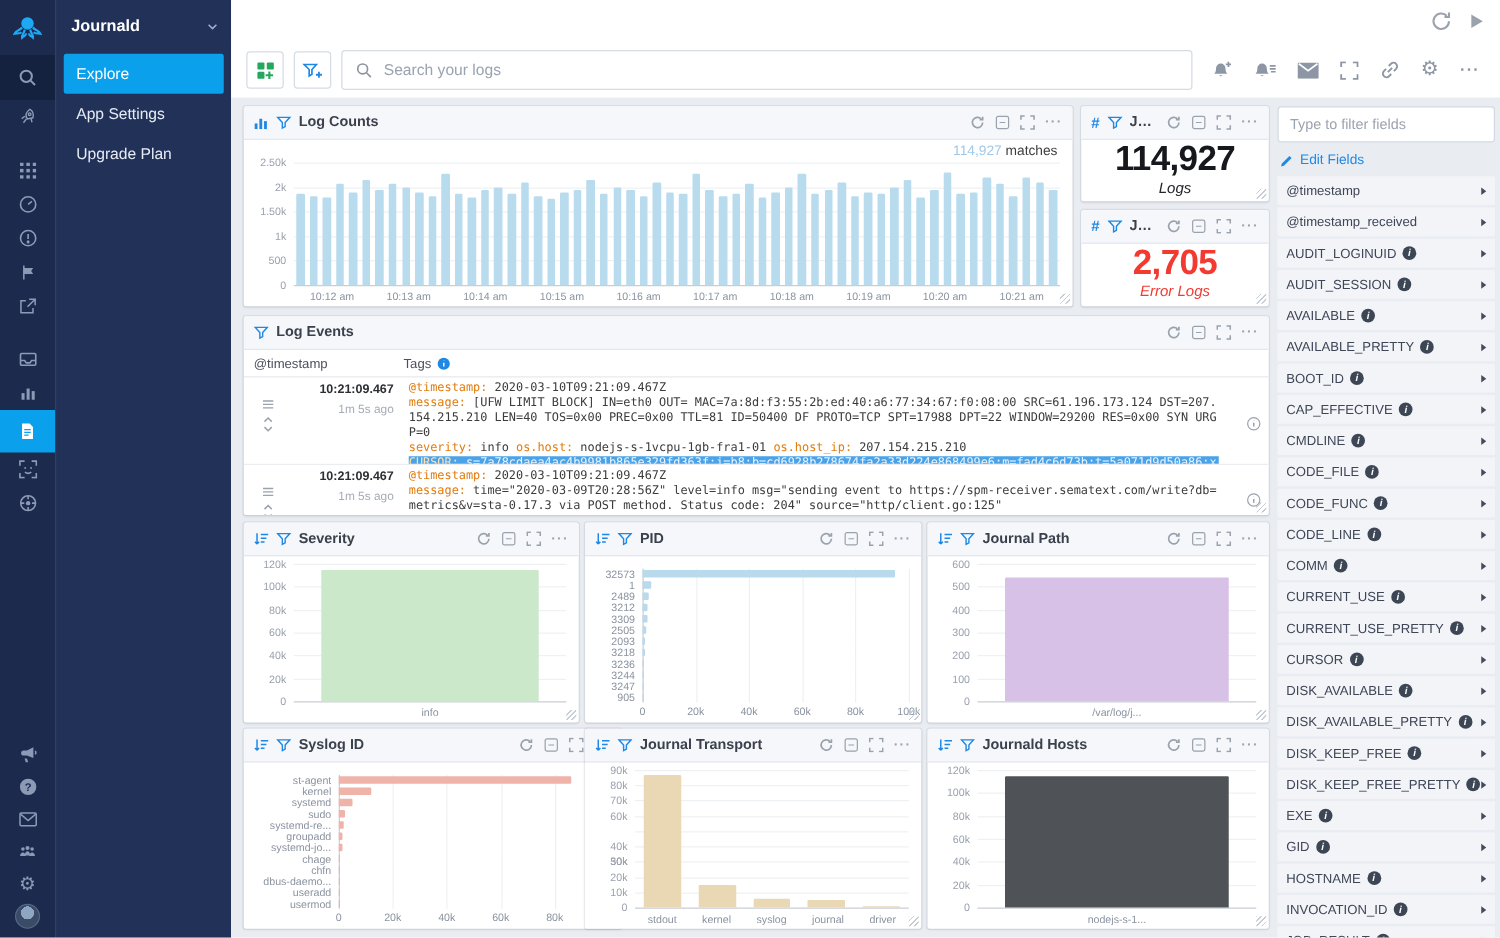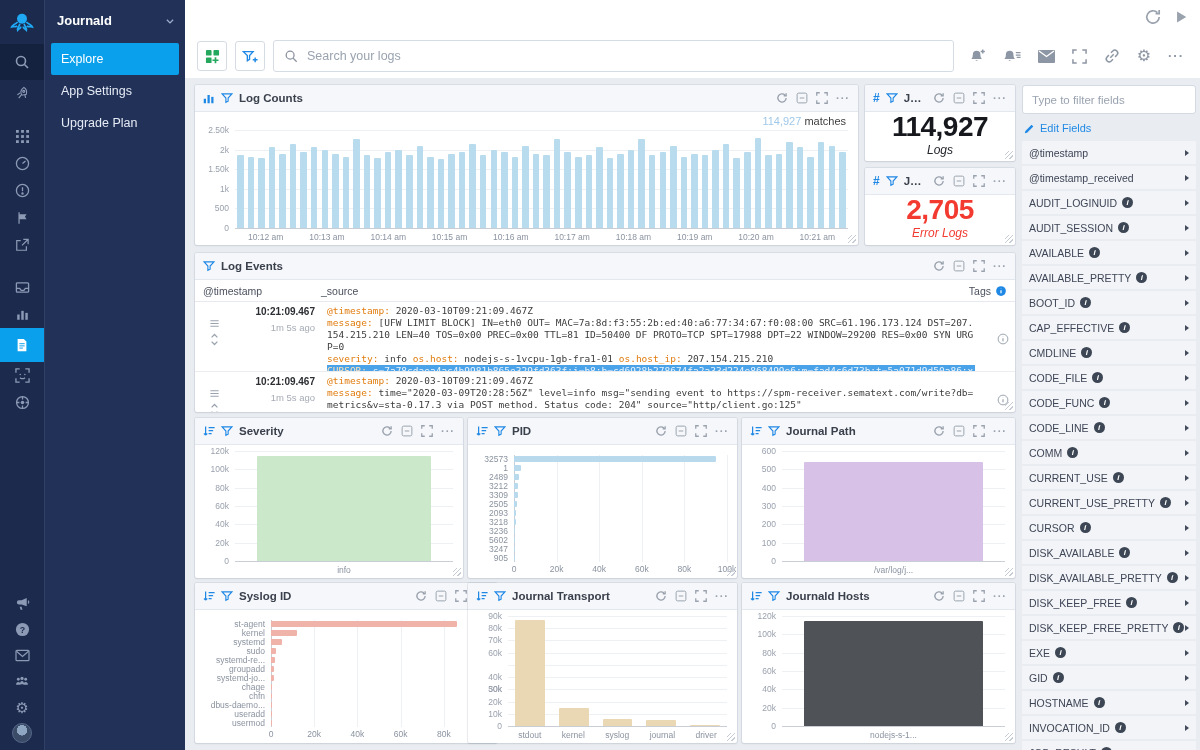--- a/index.html
+++ b/index.html
@@ -637,21 +637,20 @@
               <svg width="12" height="12" viewBox="0 0 16 16" fill="none" stroke="currentColor" stroke-width="1.7">
                 <path d="M1 5V1h4M11 1h4v4M15 11v4h-4M5 15H1v-4"></path>
               </svg>
             </span>
             <span class="more-txt" style="color: rgb(154, 162, 174); font-size: 11px;">···</span>
           </span>
         </div>
       <div class="pbody ev-body">
         <div class="lhead">
           <span class="lh-ts">@timestamp</span>
-          <span class="lh-src">_source</span>
           <span class="lh-tags">
             <span>Tags</span>
             <span class="ic">
               <svg width="12" height="12" viewBox="0 0 16 16">
                   <circle cx="8" cy="8" r="6.5" fill="#1f88e5"></circle>
                   <path d="M8 7v4M8 4.4v.4" stroke="#fff" stroke-width="1.6" fill="none"></path>
                 </svg>
             </span>
           </span>
         </div>
@@ -922,21 +921,21 @@
                 <div class="vgrid base" style="left: 0%;"></div>
                 <div class="vgrid" style="left: 20%;"></div>
                 <div class="vgrid" style="left: 40%;"></div>
                 <div class="vgrid" style="left: 60%;"></div>
                 <div class="vgrid" style="left: 80%;"></div>
                 <div class="vgrid" style="left: 100%;"></div>
                 <div class="hbar" style="width: 0.7%; background: rgb(185, 217, 236);"></div>
               </div>
             </div>
             <div class="hrow">
-              <div class="hlabel" style="width: 40px;">5602</div>
+              <div class="hlabel" style="width: 40px;">3244</div>
               <div class="htrack">
                 <div class="vgrid base" style="left: 0%;"></div>
                 <div class="vgrid" style="left: 20%;"></div>
                 <div class="vgrid" style="left: 40%;"></div>
                 <div class="vgrid" style="left: 60%;"></div>
                 <div class="vgrid" style="left: 80%;"></div>
                 <div class="vgrid" style="left: 100%;"></div>
                 <div class="hbar" style="width: 0.6%; background: rgb(185, 217, 236);"></div>
               </div>
             </div>

